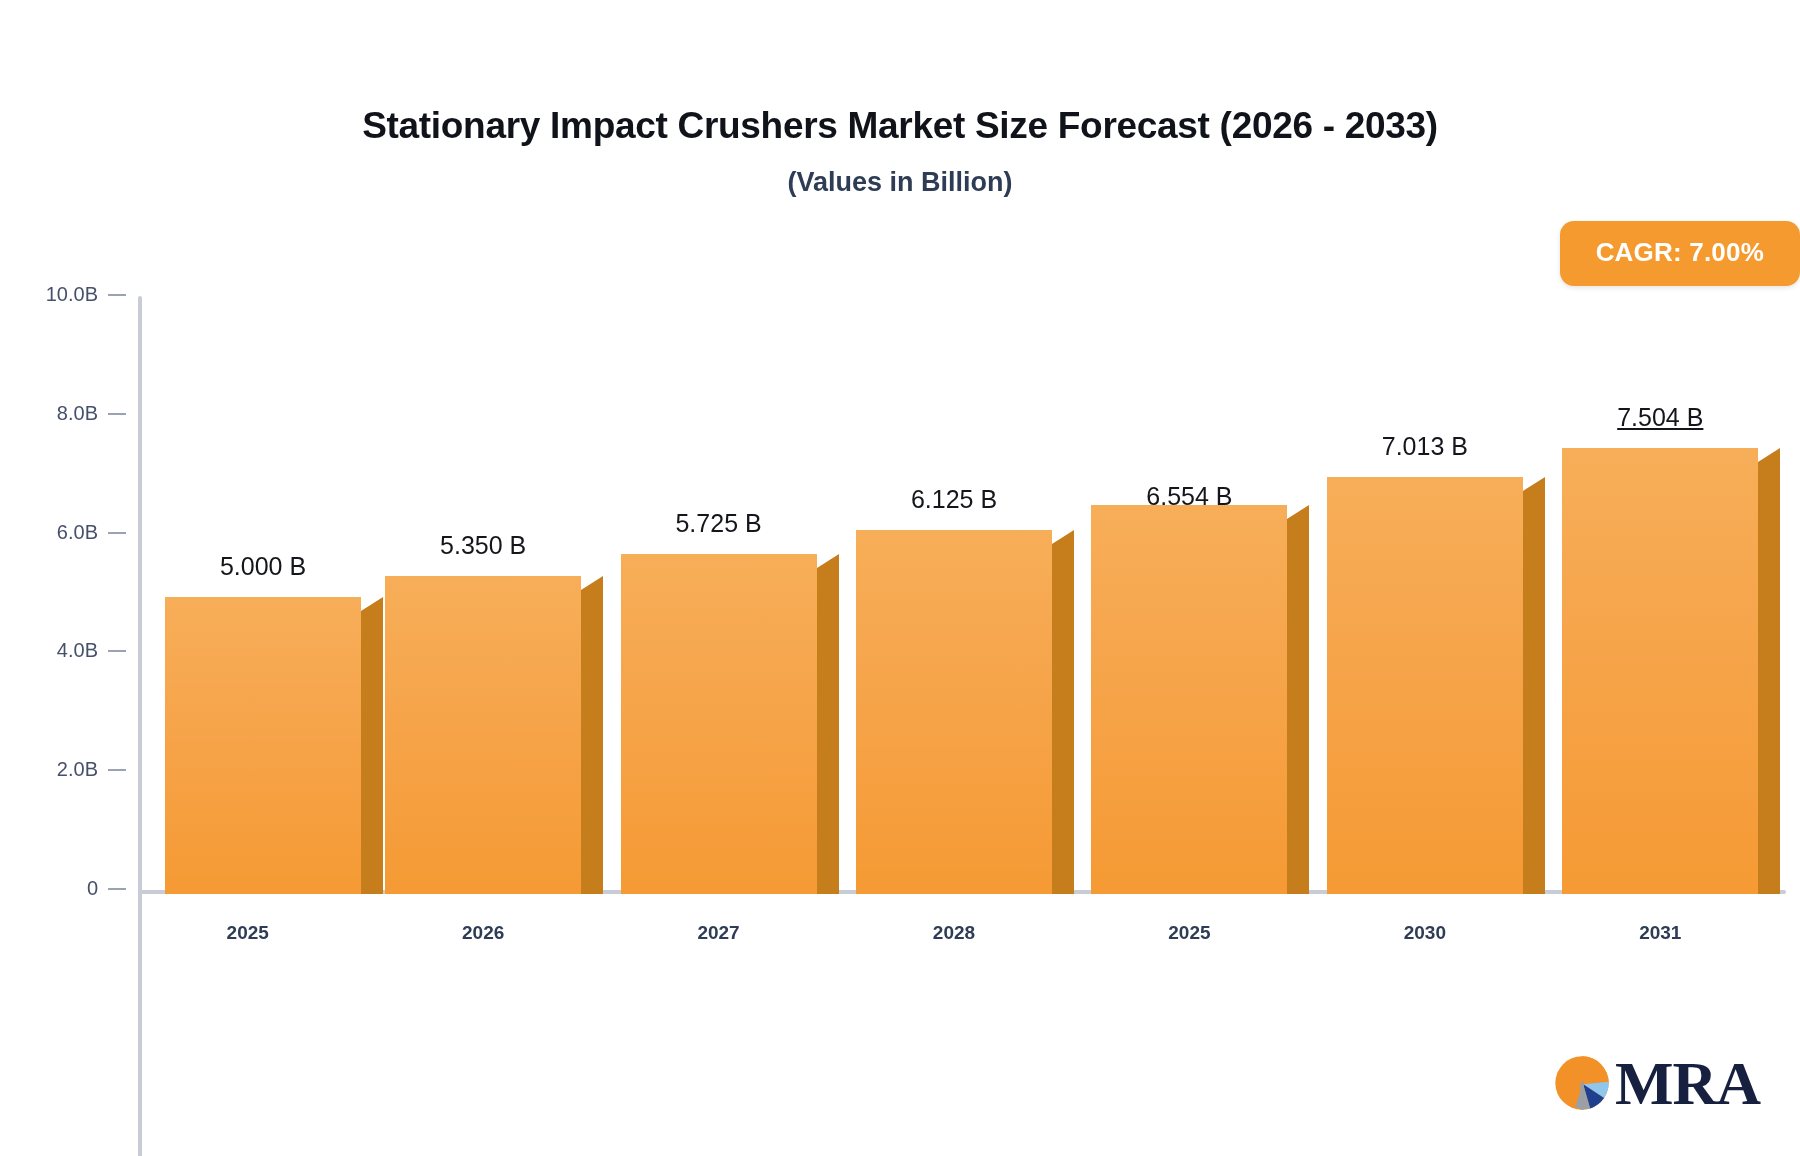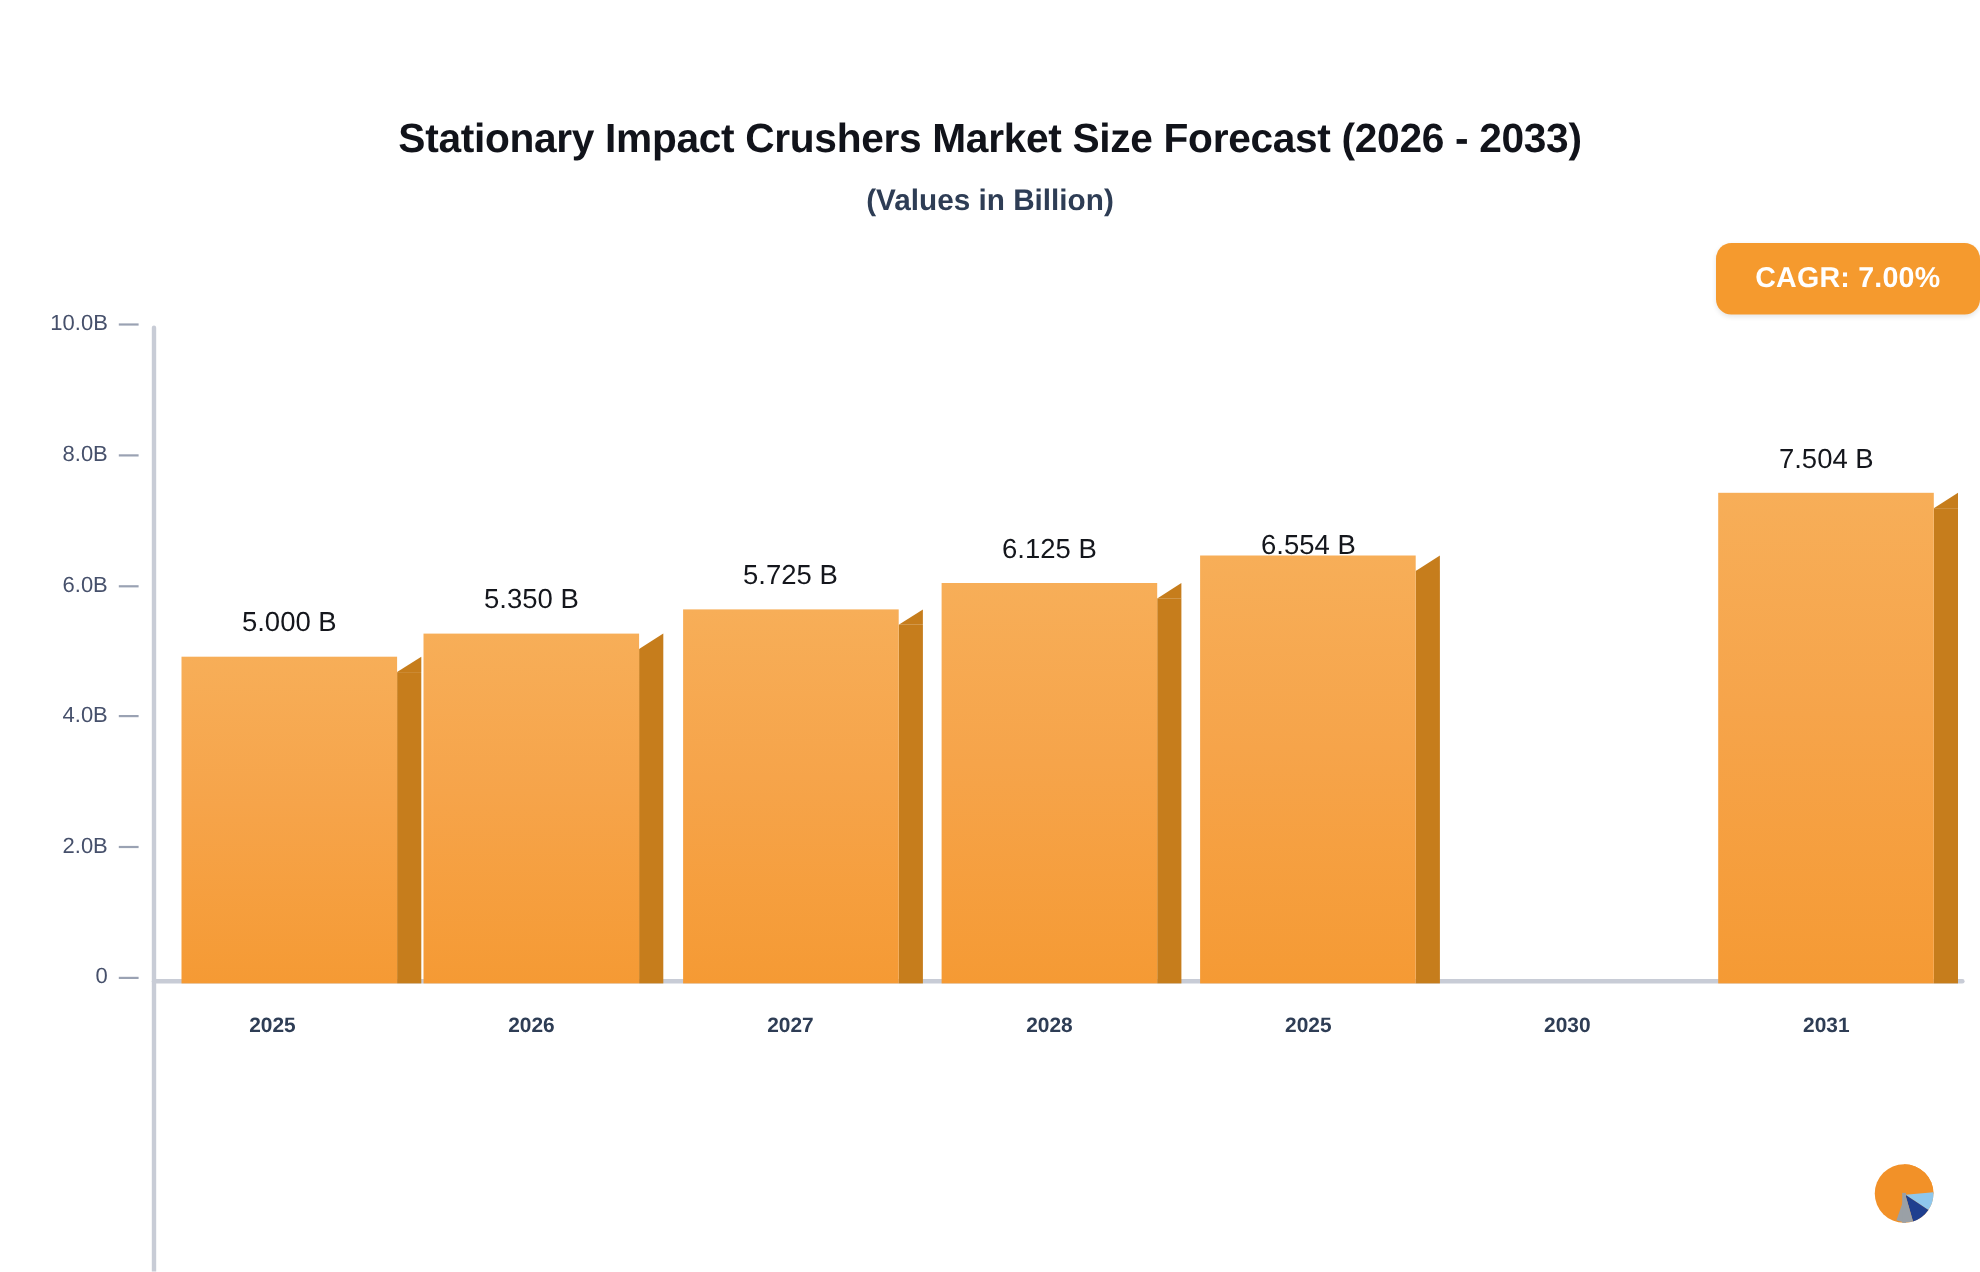--- a/index.html
+++ b/index.html
@@ -250,25 +250,31 @@
           <div class="bar-3d-top" style="bottom: 349.825px;"></div>
           <div class="bar-face" style="height: 363.825px;"></div>
           <div class="bar-value" style="bottom: 379.825px;">6.125 B</div>
         </div>
         <div class="bar-group" style="left: 953.429px; width: 196px; height: 389.308px; z-index: 3;">
           <div class="bar-3d-side" style="height: 375.308px;"></div>
           <div class="bar-3d-top" style="bottom: 375.308px;"></div>
           <div class="bar-face" style="height: 389.308px;"></div>
           <div class="bar-value" style="bottom: 383px;">6.554 B</div>
         </div>
+        <div class="bar-group" style="left: 1188.86px; width: 196px; height: 416.572px; z-index: 2;">
+          <div class="bar-3d-side" style="height: 402.572px;"></div>
+          <div class="bar-3d-top" style="bottom: 402.572px;"></div>
+          <div class="bar-face" style="height: 416.572px;"></div>
+          <div class="bar-value" style="bottom: 432.572px;">7.013 B</div>
+        </div>
         <div class="bar-group" style="left: 1424.29px; width: 196px; height: 445.738px; z-index: 1;">
           <div class="bar-3d-side" style="height: 431.738px;"></div>
           <div class="bar-3d-top" style="bottom: 431.738px;"></div>
           <div class="bar-face" style="height: 445.738px;"></div>
-          <div class="bar-value" style="bottom: 461.738px;">7.504 B</div>
+          <div class="bar-value" style="bottom: 461.738px; text-decoration: underline;">7.504 B</div>
         </div>
       </div>
     <div id="x-labels">
         <div class="x-label" style="left: 149.714px; width: 196px;">2025</div>
         <div class="x-label" style="left: 385.143px; width: 196px;">2026</div>
         <div class="x-label" style="left: 620.571px; width: 196px;">2027</div>
         <div class="x-label" style="left: 856px; width: 196px;">2028</div>
         <div class="x-label" style="left: 1091.43px; width: 196px;">2025</div>
         <div class="x-label" style="left: 1326.86px; width: 196px;">2030</div>
         <div class="x-label" style="left: 1562.29px; width: 196px;">2031</div>
@@ -277,15 +283,16 @@
 
   <div id="logo">
     <svg id="logo-mark" viewBox="0 0 100 100">
       <circle cx="50" cy="50" r="46" fill="#F29128"></circle>
       <path d="M50 50 L50 4 A46 46 0 0 1 96 50 Z" fill="#F29128"></path>
       <path d="M52 52 L96 48 A46 46 0 0 1 88 76 Z" fill="#8FC7EC"></path>
       <path d="M52 52 L88 76 A46 46 0 0 1 64 94 Z" fill="#1F3F8F"></path>
       <path d="M52 52 L64 94 A46 46 0 0 1 38 92 Z" fill="#9AA0A6"></path>
       <rect x="47" y="49" width="6" height="47" fill="#9AA0A6"></rect>
     </svg>
+    <div id="logo-text">MRA</div>
   </div>
 
 </div>
 
 </body></html>

